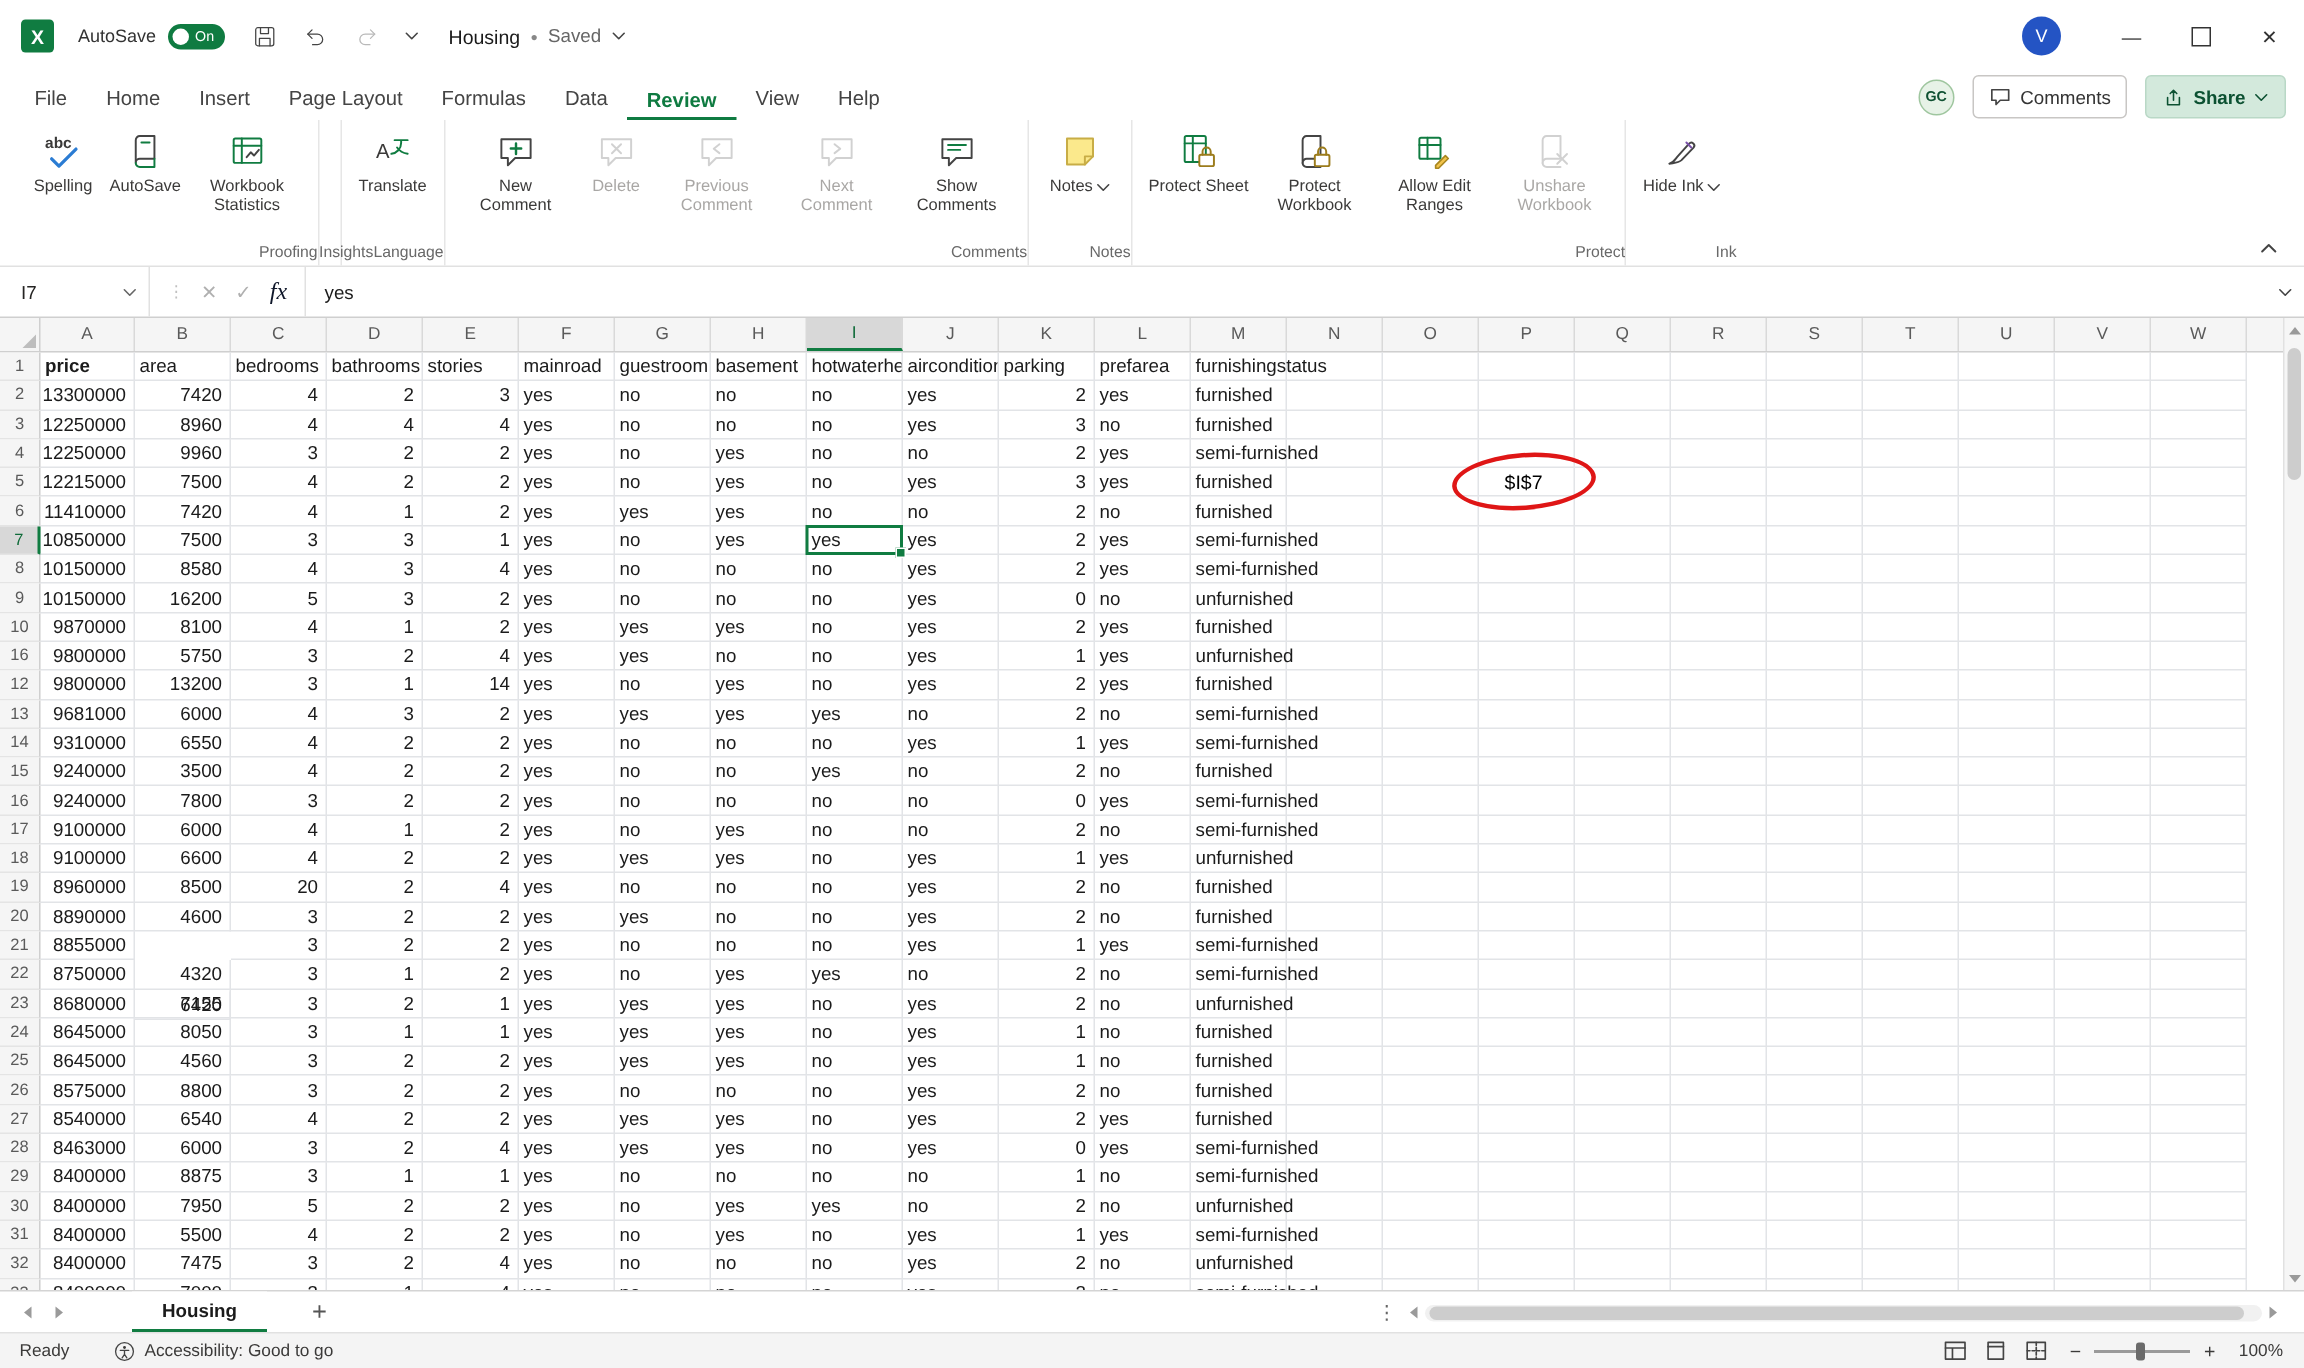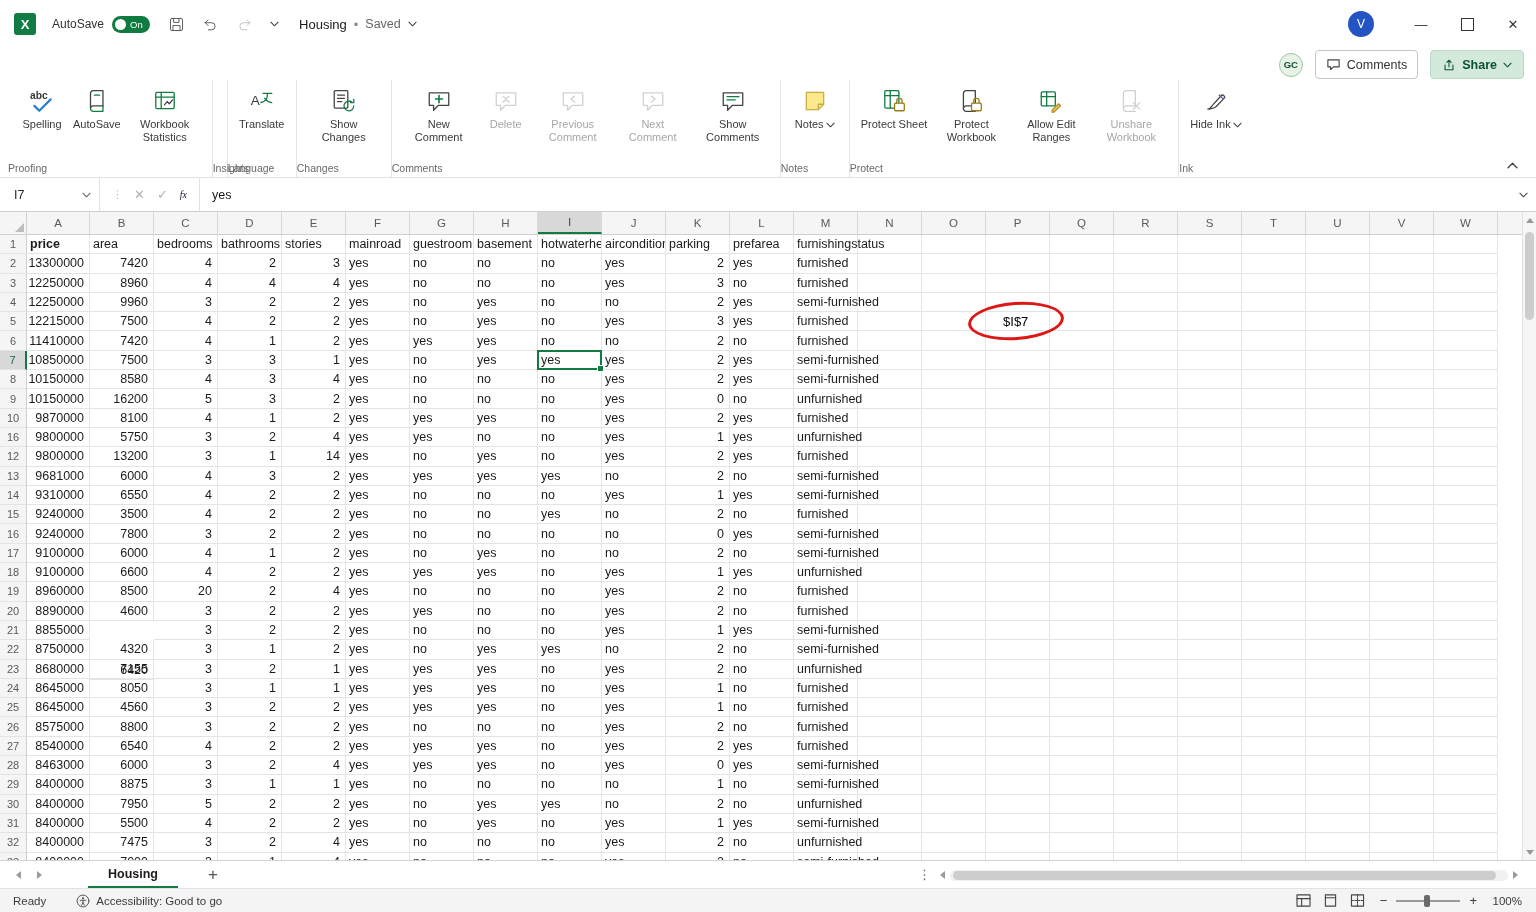--- a/index.html
+++ b/index.html
@@ -27,35 +27,35 @@
   #ribbon-tabs{position:absolute;left:10px;top:48px;width:1300px;height:32px;display:flex;align-items:flex-end}
   .rtab{padding:6px 13px 7px;font-size:13.5px;color:#444}
   .rtab.active{color:#0F7B41;font-weight:700;border-bottom:2.5px solid #0F7B41;padding-bottom:4.5px}
   .tabs-right{position:absolute;right:12px;top:50px;display:flex;align-items:center;gap:12px}
   .coauthor{width:22px;height:22px;border-radius:50%;background:#e7f2e7;border:1px solid #9fc69f;color:#0f5132;font-size:9.5px;font-weight:700;display:flex;align-items:center;justify-content:center}
   .btn-comments{height:27px;border:1px solid #c8c6c4;border-radius:4px;background:#fff;display:flex;align-items:center;gap:6px;padding:0 10px;font-size:12.5px;color:#333}
   .btn-share{height:27px;border-radius:4px;background:#d3e9dc;border:1px solid #b9d8c6;display:flex;align-items:center;gap:6px;padding:0 11px;font-size:12.5px;color:#0c5132;font-weight:600}
   
   #ribbon-body{position:absolute;left:0;top:80px;width:1536px;height:98px;border-bottom:1px solid #e1e1e1;display:flex;box-sizing:border-box;background:#fff;padding-left:8px}
   .rgroup{position:relative;display:flex;padding:3px 7px 17px;border-right:1px solid #e6e6e6}
-  .gname{position:absolute;bottom:3px;left:0;right:16px;text-align:left;font-size:10.5px;color:#696969;white-space:nowrap}
+  .gname{position:absolute;bottom:3px;left:0;right:0;text-align:right;font-size:10.5px;color:#696969;white-space:nowrap}
   .rbtns{display:flex;align-items:flex-start}
   .rbtn{display:flex;flex-direction:column;align-items:center;padding:3px 4px;min-width:46px;max-width:72px;border-radius:3px}
   .rbtn .ric{height:30px;display:flex;align-items:center;justify-content:center}
   .rbtn .lbl{margin-top:2px;font-size:11px;line-height:13px;color:#3b3a39;text-align:center}
   .rbtn.disabled .lbl{color:#a9a7a5}
   .rbtn.disabled svg{opacity:.45}
   .lblrow{display:inline-flex;align-items:center;justify-content:center;gap:2px;flex-wrap:wrap}
   .collapse-chev{position:absolute;right:18px;bottom:8px;color:#555}
   
   #formula-bar{position:absolute;left:0;top:178px;width:1536px;height:34px;border-bottom:1px solid #cfcfcf;display:flex;align-items:stretch;box-sizing:border-box;background:#fff}
   .namebox{width:100px;display:flex;align-items:center;justify-content:space-between;padding:0 8px 0 14px;border-right:1px solid #e1e1e1;font-size:12.5px;box-sizing:border-box}
   .fb-icons{display:flex;align-items:center;gap:12px;padding:0 12px;color:#b0b0b0;font-size:13px}
   .fb-dots{color:#c0c0c0;font-size:11px;letter-spacing:-1px}
-  .fxlabel{font-style:italic;font-family:"Liberation Serif",serif;color:#0f172a;font-size:10px}
+  .fxlabel{font-style:italic;font-family:"Liberation Serif",serif;color:#0f172a;font-size:16px}
   .fb-value{flex:1;display:flex;align-items:center;padding-left:12px;font-size:12.5px;border-left:1px solid #e1e1e1;color:#1b1b1b}
   .fb-endchev{display:flex;align-items:center;padding-right:8px;color:#666}
   
   #grid{position:absolute;left:0;top:212px;width:1522px;height:648px;overflow:hidden;background:#fff}
   #grid-colheaders{display:flex;height:23px;background:#f5f5f5;border-bottom:1px solid #cfcfcf;box-sizing:border-box}
   .corner{width:27px;height:100%;border-right:1px solid #cfcfcf;box-sizing:border-box;position:relative;background:#f5f5f5;flex:none}
   .corner::after{content:'';position:absolute;right:2px;bottom:2px;border-left:9px solid transparent;border-bottom:9px solid #bdbdbd}
   .colhdr{height:100%;display:flex;align-items:center;justify-content:center;font-size:11.5px;color:#5a5a5a;border-right:1px solid #d9d9d9;box-sizing:border-box;flex:none}
   .colhdr-active{background:#d8d8d8;border-bottom:2px solid #107C41;color:#0f6b39}
   .grow{display:flex;height:19.3px}
@@ -138,20 +138,31 @@
     <div class="tb-right">
       <div class="avatar">V</div>
       <div class="winbtn">—</div>
       <div class="winbtn">
           <div style="width:11px;height:11px;border:1.2px solid #333"></div>
         </div>
       <div class="winbtn">✕</div>
     </div>
   </div>
 
+  <div id="ribbon-tabs">
+    <span class="rtab">File</span>
+    <span class="rtab">Home</span>
+    <span class="rtab">Insert</span>
+    <span class="rtab">Page Layout</span>
+    <span class="rtab">Formulas</span>
+    <span class="rtab">Data</span>
+    <span class="rtab active">Review</span>
+    <span class="rtab">View</span>
+    <span class="rtab">Help</span>
+  </div>
   <div class="tabs-right">
     <div class="coauthor">GC</div>
     <div class="btn-comments">
       <svg class="icsvg" width="15" height="15" viewBox="0 0 16 16">
           <path d="M2 3h12v7.5H8L5 13.5v-3H2z"></path>
         </svg>
       <span>Comments</span>
     </div>
     <div class="btn-share">
       <svg class="icsvg" width="14" height="14" viewBox="0 0 16 16" style="stroke:#0c5132">
@@ -216,36 +227,20 @@
                 <path d="M13 5h8M17 5v1.8c0 3.4-2.6 6.2-6 6.6" stroke="#107C41"></path>
                 <path d="M14.5 9.5c1.4 2 3.6 3.4 6.5 3.9" stroke="#107C41"></path>
               </svg>
             </div>
           <span class="lbl">Translate</span>
         </div>
       </div>
       <span class="gname">Language</span>
     </div>
 
-    <div class="rgroup">
-      <div class="rbtns">
-        <div class="rbtn">
-          <div class="ric">
-              <svg class="icsvg" width="26" height="26" viewBox="0 0 24 24">
-                <rect x="3" y="2.5" width="12.5" height="16" rx="1"></rect>
-                <path d="M6 6.5h6.5M6 9.5h6.5M6 12.5h4"></path>
-                <path d="M21 16.5a4.5 4.5 0 1 1-2-3.7" stroke="#107C41"></path>
-                <path d="M21 10.5v3h-3" stroke="#107C41"></path>
-              </svg>
-            </div>
-          <span class="lbl">Show Changes</span>
-        </div>
-      </div>
-      <span class="gname">Changes</span>
-    </div>
 
     <div class="rgroup">
       <div class="rbtns">
         <div class="rbtn">
           <div class="ric">
               <svg class="icsvg" width="26" height="26" viewBox="0 0 24 24">
                 <path d="M3 4.5h18V16h-9.5L7 20.5V16H3z"></path>
                 <path d="M12 7v6.5M8.8 10.2h6.4" stroke="#107C41" stroke-width="1.5"></path>
               </svg>
             </div>

